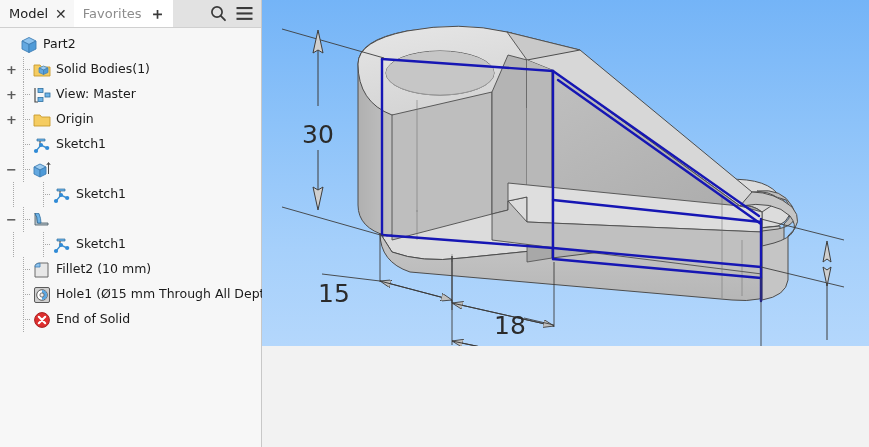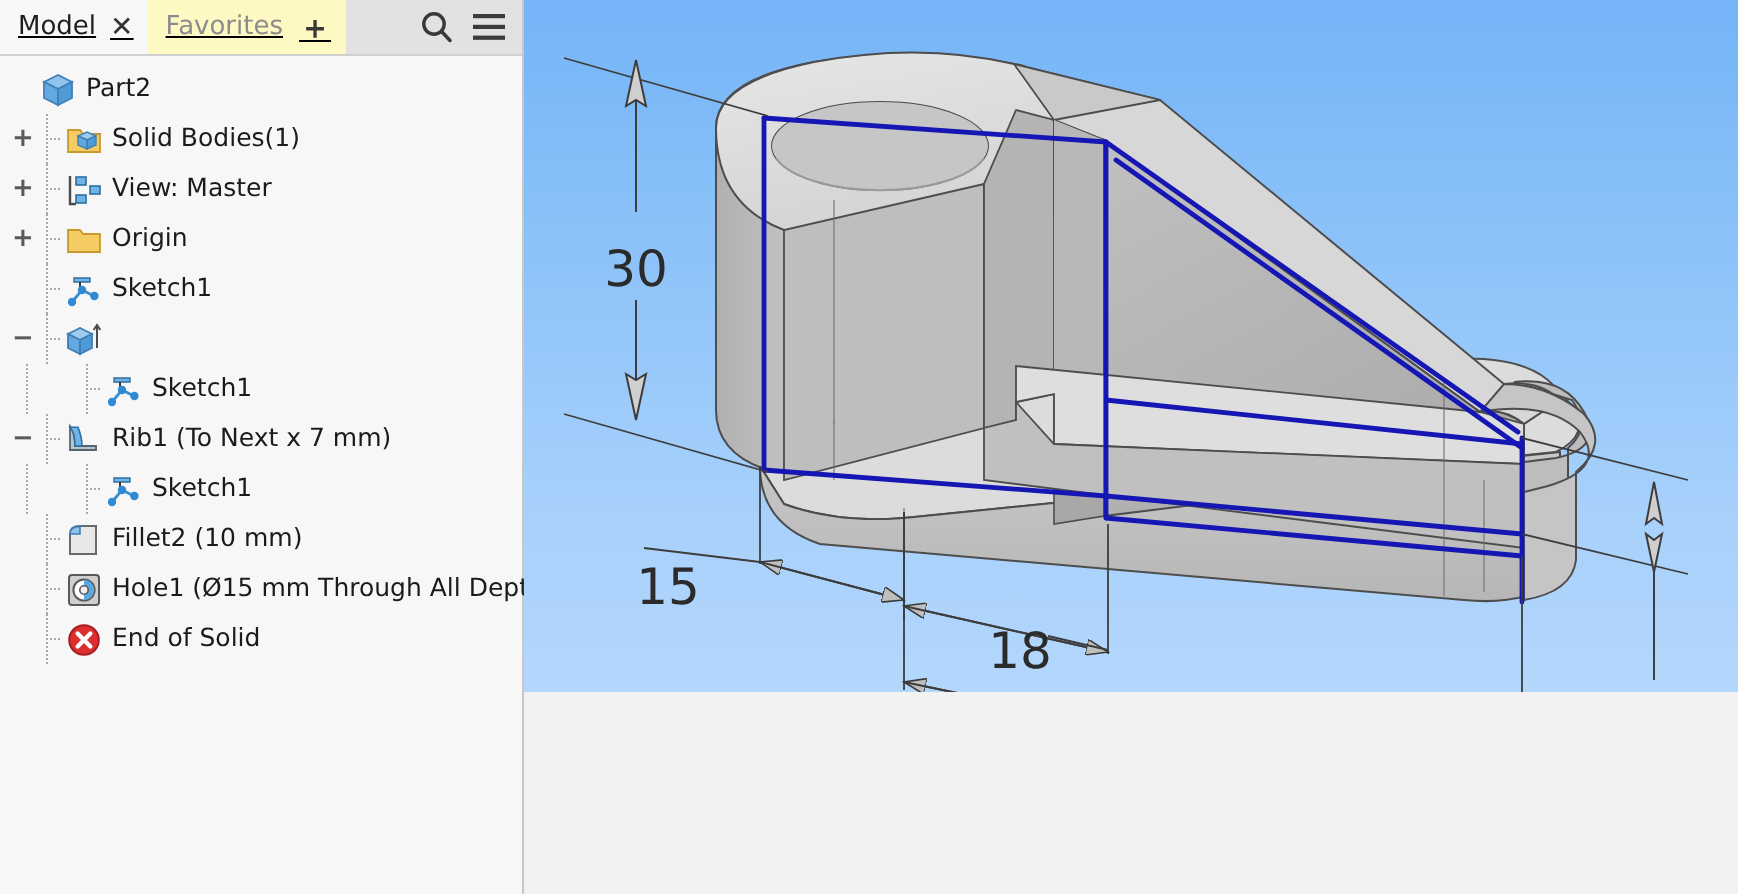--- a/index.html
+++ b/index.html
@@ -33,38 +33,37 @@
   }
 
   
   #tab-strip {
     position: relative;
     height: 27px;
     background: #e2e2e2;
     display: flex;
     align-items: stretch;
     border-bottom: 1px solid #d0d0d0;
-    text-decoration: underline;
   }
   .tab {
     display: flex;
     align-items: center;
     padding: 0 7px 0 9px;
     font-size: 13px;
     color: #2a2a2a;
     height: 27px;
     box-sizing: border-box;
     cursor: default;
   }
   .tab.active {
     background: #f7f7f7;
     color: #1d1d1d;
   }
   .tab.inactive {
-    background: #fef9c3;
+    background: #ffffff;
     color: #8c8c8c;
   }
   .tab-label { white-space: nowrap; }
   .tab-close {
     margin-left: 7px;
     font-size: 14px;
     line-height: 1;
     color: #333;
     font-weight: 500;
   }
@@ -276,21 +275,20 @@
             </svg></span>
           <span class="tlabel">Sketch1</span>
         </div>
         <div class="tree-row">
           <div class="expander">−</div>
           <div class="guide"></div>
           <span class="ticon"><svg width="20" height="20" viewBox="0 0 20 20">
               <path d="M3 3 L3 15 L16 15 L16 13 L5.5 13 Q5.5 6 3 3 Z" fill="#b9c5cd" stroke="#56646d" stroke-width="0.9"></path>
               <path d="M5.5 13 Q5.5 6.5 3 3.6 L7 3.6 Q9 8.5 9 13 Z" fill="#6fb4e8" stroke="#2f6f9f" stroke-width="0.8"></path>
             </svg></span>
-          <span class="tlabel">Rib1 (To Next x 7 mm)</span>
         </div>
         <div class="tree-row">
           <div class="indent"></div>
           <div class="expander none"></div>
           <div class="guide"></div>
           <span class="ticon"><svg width="20" height="20" viewBox="0 0 20 20">
               <path d="M5 4 L13 4 L13 6 L5 6 Z" fill="#6fb4e8" stroke="#2f6f9f" stroke-width="0.7"></path>
               <path d="M8 6 L8 12" stroke="#3b3b3b" stroke-width="1"></path>
               <path d="M4 16 L9 10 L15 13" fill="none" stroke="#3a8fd0" stroke-width="1.4"></path>
               <circle cx="4" cy="16" r="2.1" fill="#2f8ad6"></circle>

